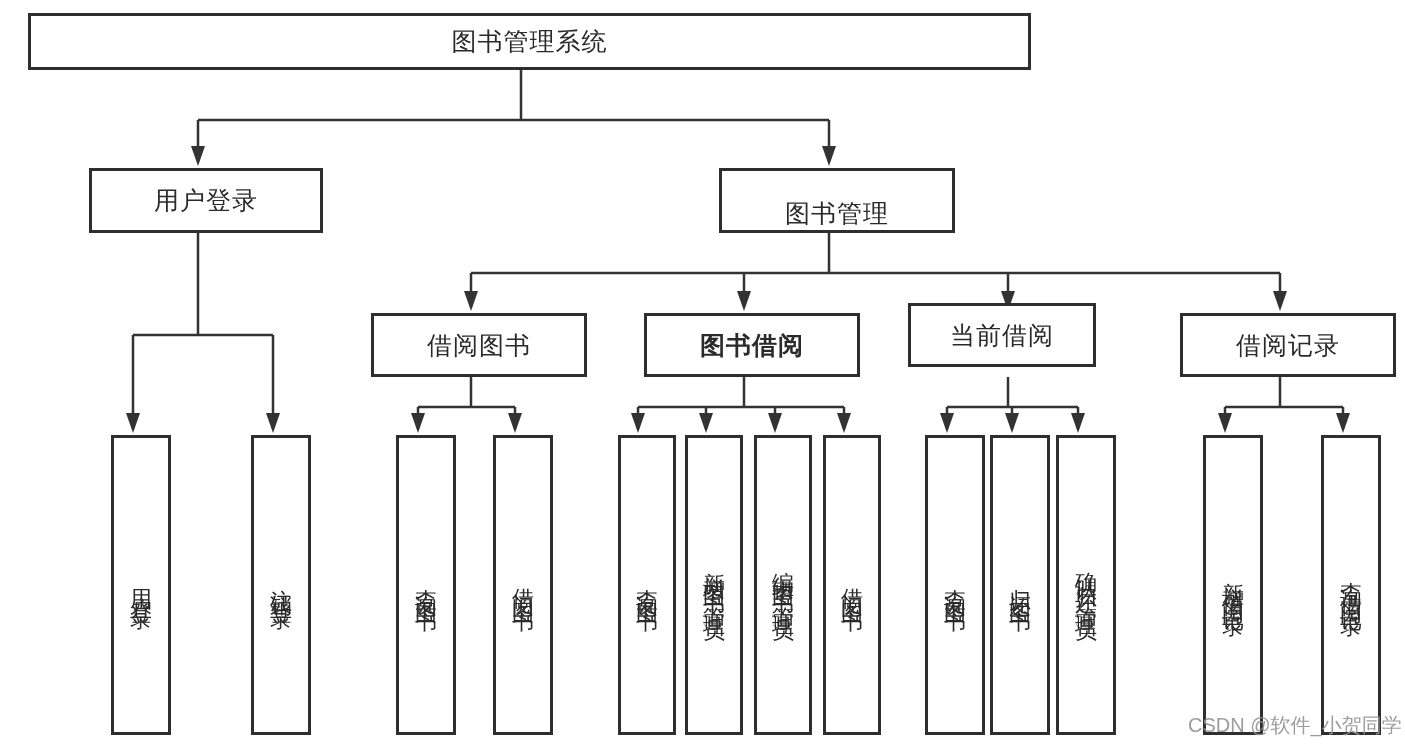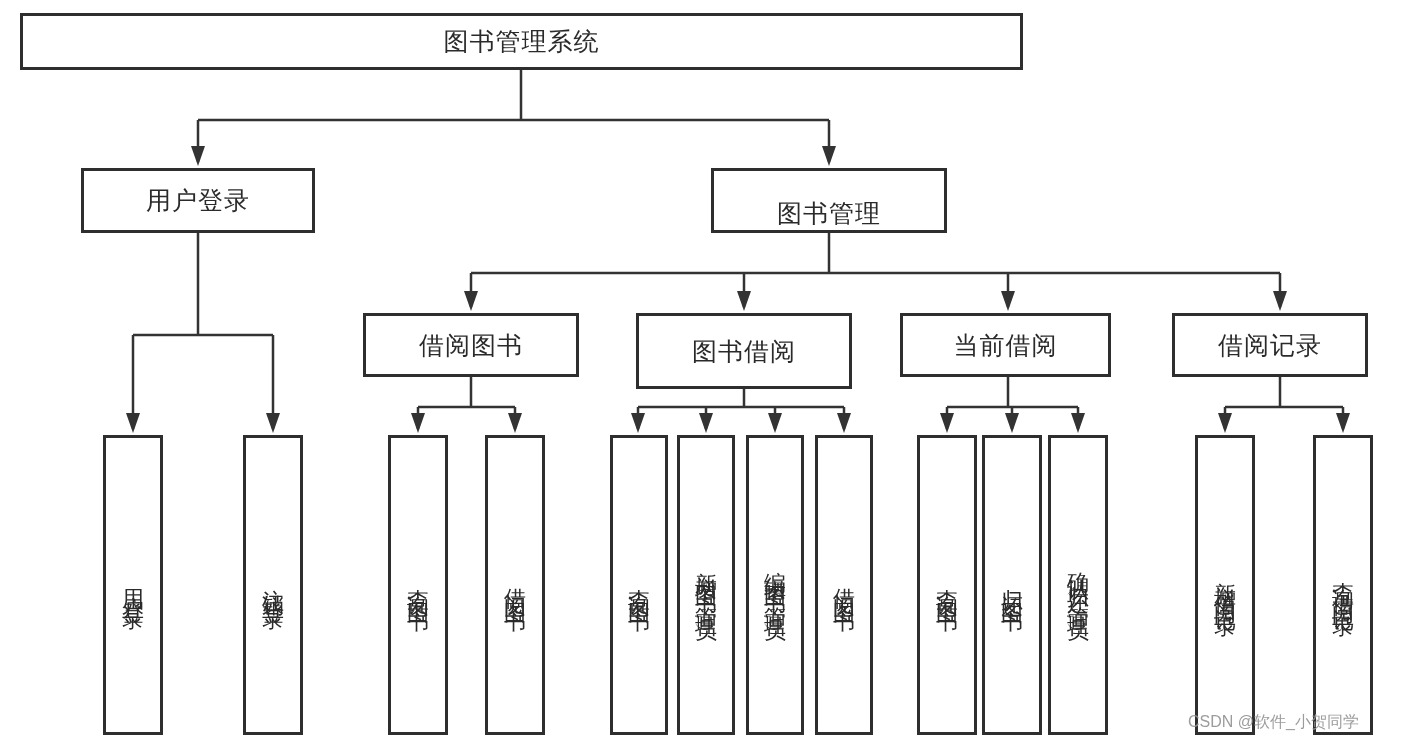--- a/index.html
+++ b/index.html
@@ -24,39 +24,40 @@
   .node {
     position: absolute;
     box-sizing: border-box;
     background: #ffffff;
     border: 3px solid #2e2e2e;
     display: flex;
     align-items: center;
     justify-content: center;
     z-index: 2;
     color: #2a2a2a;
+    margin-left: 8px;
   }
   .node.hbox span {
     font-size: 25px;
     letter-spacing: 1px;
     white-space: nowrap;
   }
   .node.leaf span {
     writing-mode: vertical-rl;
     font-size: 22px;
     letter-spacing: 7px;
     line-height: 1;
     white-space: nowrap;
   }
   #watermark {
     position: absolute;
     left: 1188px;
     top: 712px;
     z-index: 3;
-    font-size: 16px;
+    font-size: 20px;
     color: rgba(148, 148, 148, 0.92);
     white-space: nowrap;
   }
 </style>
 </head>
 <body>
 
 <div id="canvas">
 
   <svg id="connectors" width="1405" height="747" aria-hidden="true">
@@ -110,27 +111,27 @@
   <div class="node hbox" style="left:81px; top:168px; width:234px; height:65px;">
     <span>用户登录</span>
   </div>
   <div class="node hbox" style="left:711px; top:168px; width:236px; height:65px;align-items:flex-end;">
     <span>图书管理</span>
   </div>
 
   <div class="node hbox" style="left:363px; top:313px; width:216px; height:64px;">
     <span>借阅图书</span>
   </div>
-  <div class="node hbox" style="left:636px; top:313px; width:216px; height:76px;">
+  <div class="node hbox" style="left:636px; top:313px; width:216px; height:64px;font-weight:bold;">
     <span>图书借阅</span>
   </div>
-  <div class="node hbox" style="left:900px; top:313px; width:211px; height:64px;">
+  <div class="node hbox" style="left:900px; top:303px; width:188px; height:64px;">
     <span>当前借阅</span>
   </div>
-  <div class="node hbox" style="left:1172px; top:313px; width:196px; height:64px;">
+  <div class="node hbox" style="left:1172px; top:313px; width:216px; height:64px;">
     <span>借阅记录</span>
   </div>
 
   <div class="node leaf" style="left:103px; top:435px; width:60px; height:300px;">
     <span>用户登录</span>
   </div>
   <div class="node leaf" style="left:243px; top:435px; width:60px; height:300px;">
     <span>注销登录</span>
   </div>
 

